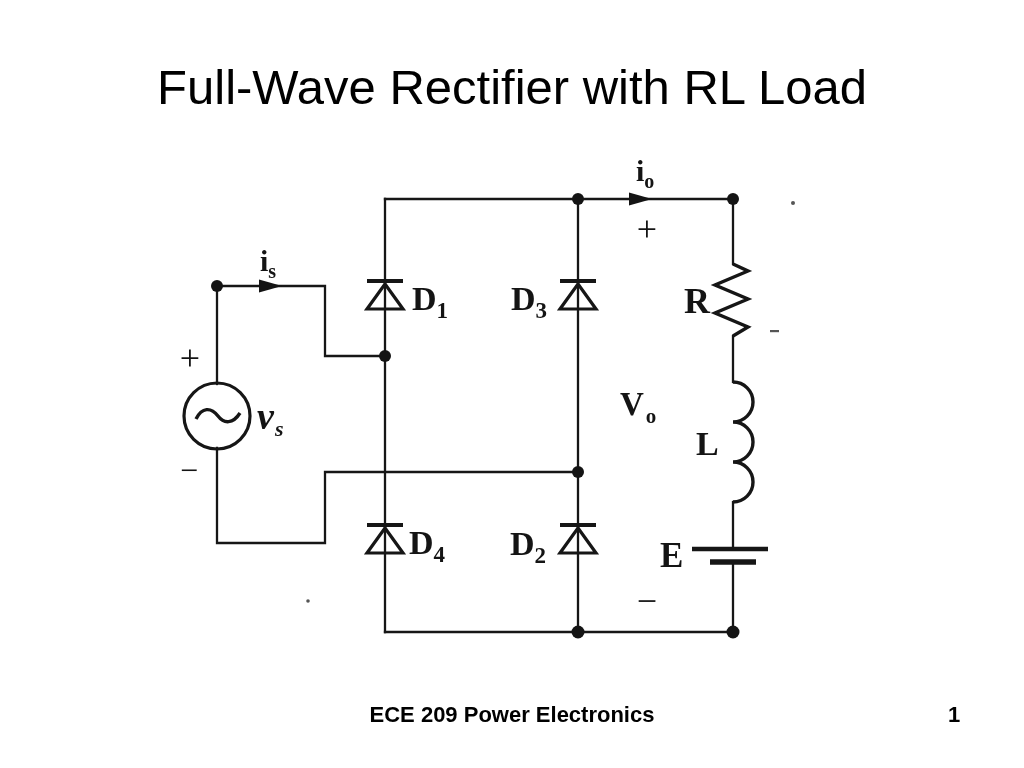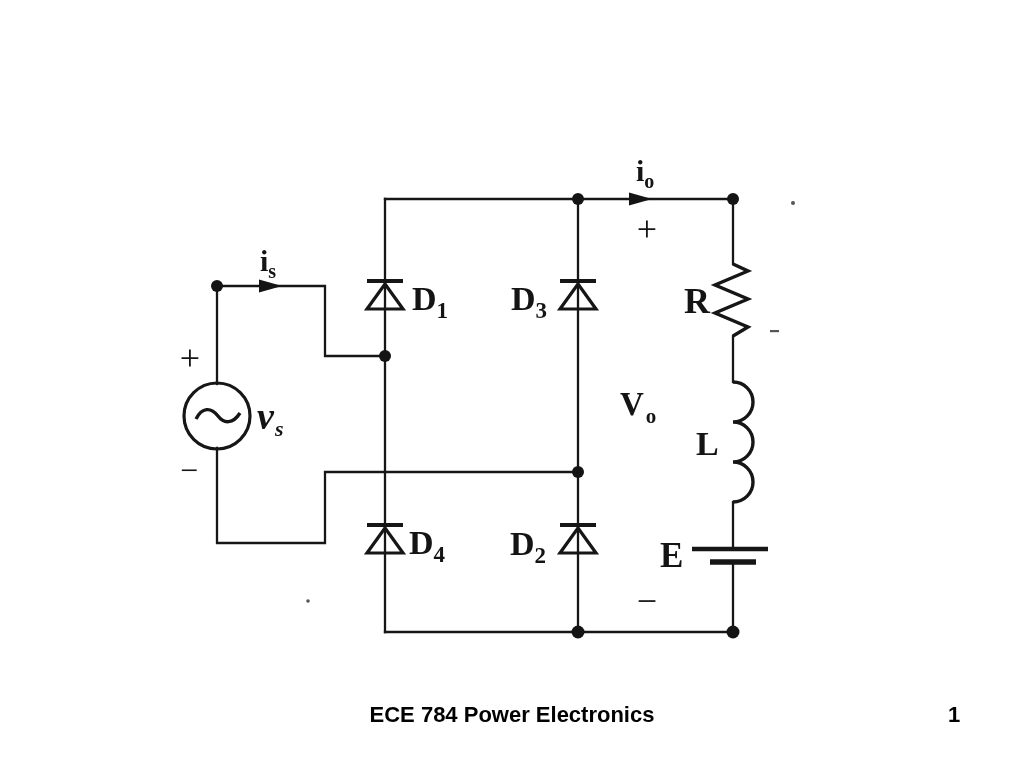--- a/index.html
+++ b/index.html
@@ -84,20 +84,21 @@
     font-size: 22px;
     line-height: 22px;
     color: #000000;
   }
 </style>
 </head>
 <body>
 
 <div class="slide">
 
+  <h1 class="title">Full-Wave Rectifier with RL Load</h1>
 
   <svg class="circuit-svg" viewBox="0 0 1024 768">
 
     <g>
       <path class="wire" d="M385,199 H733"></path>
       <path class="wire" d="M385,199 V632"></path>
       <path class="wire" d="M578,199 V632"></path>
       <path class="wire" d="M385,632 H733"></path>
       <path class="wire" d="M733,199 V264"></path>
       <path class="wire" d="M733,336 V382"></path>
@@ -178,16 +179,16 @@
 
     <text class="sign" x="190" y="370" font-size="36">+</text>
 
     <text class="sign" x="189" y="481" font-size="32">−</text>
 
     <text class="sign" x="647" y="241" font-size="36">+</text>
 
     <text class="sign" x="647" y="613" font-size="36">−</text>
   </svg>
 
-  <div class="footer-course">ECE 784 Power Electronics</div>
+  <div class="footer-course">ECE 209 Power Electronics</div>
   <div class="footer-page">1</div>
 
 </div>
 
 </body></html>

